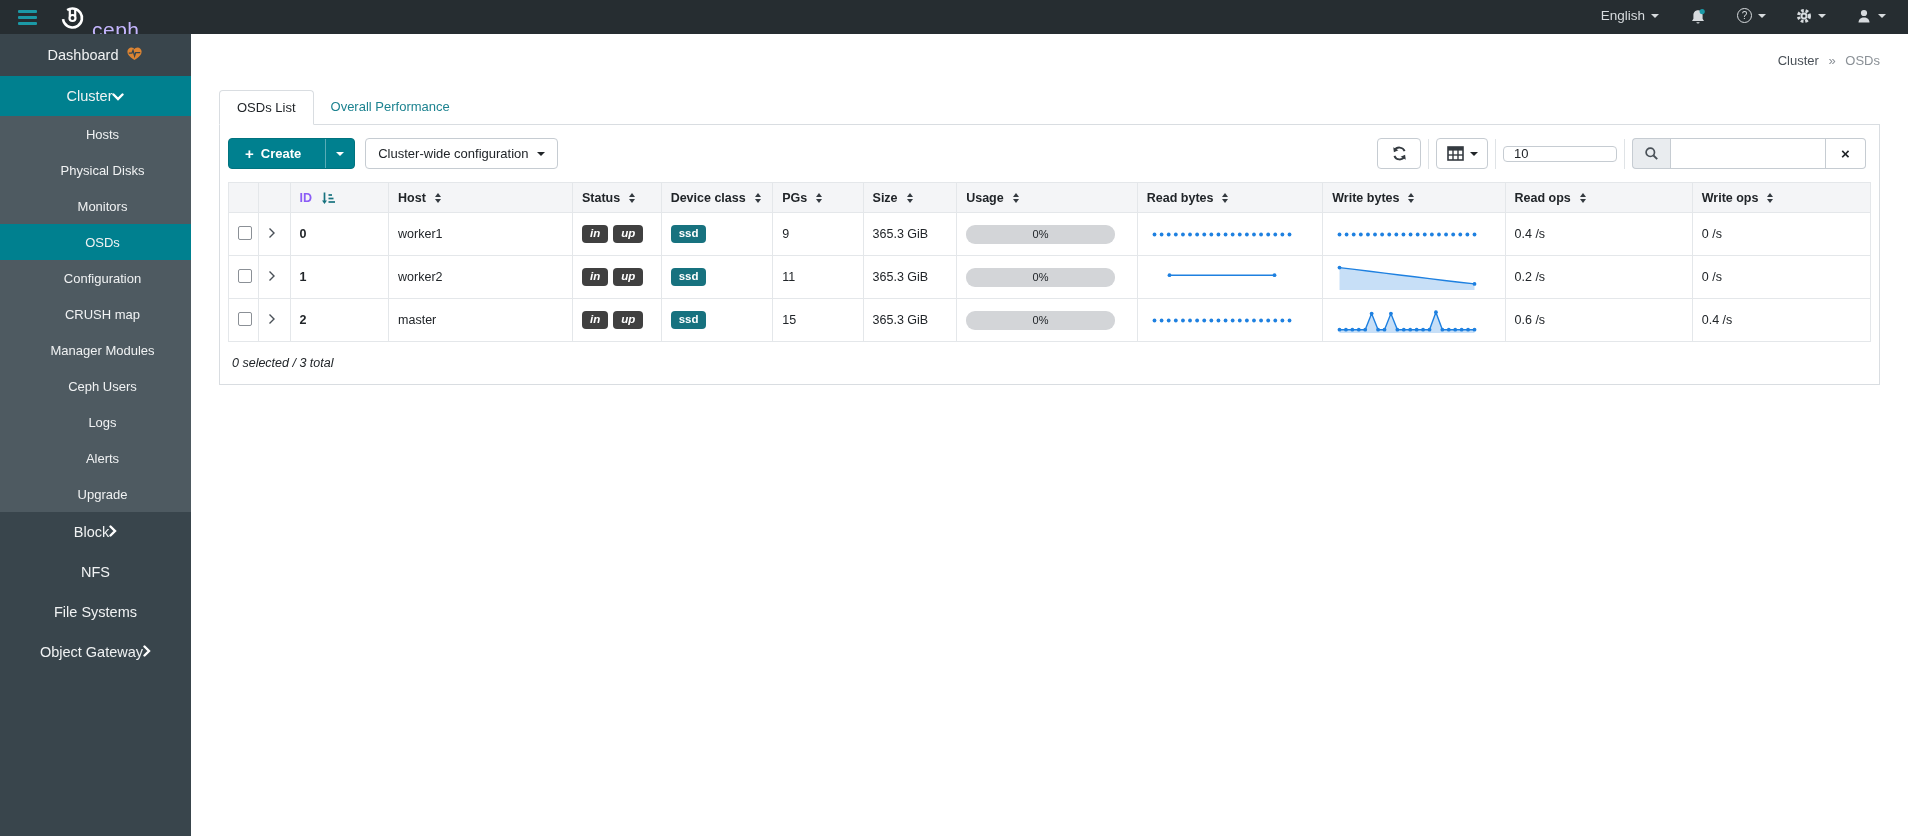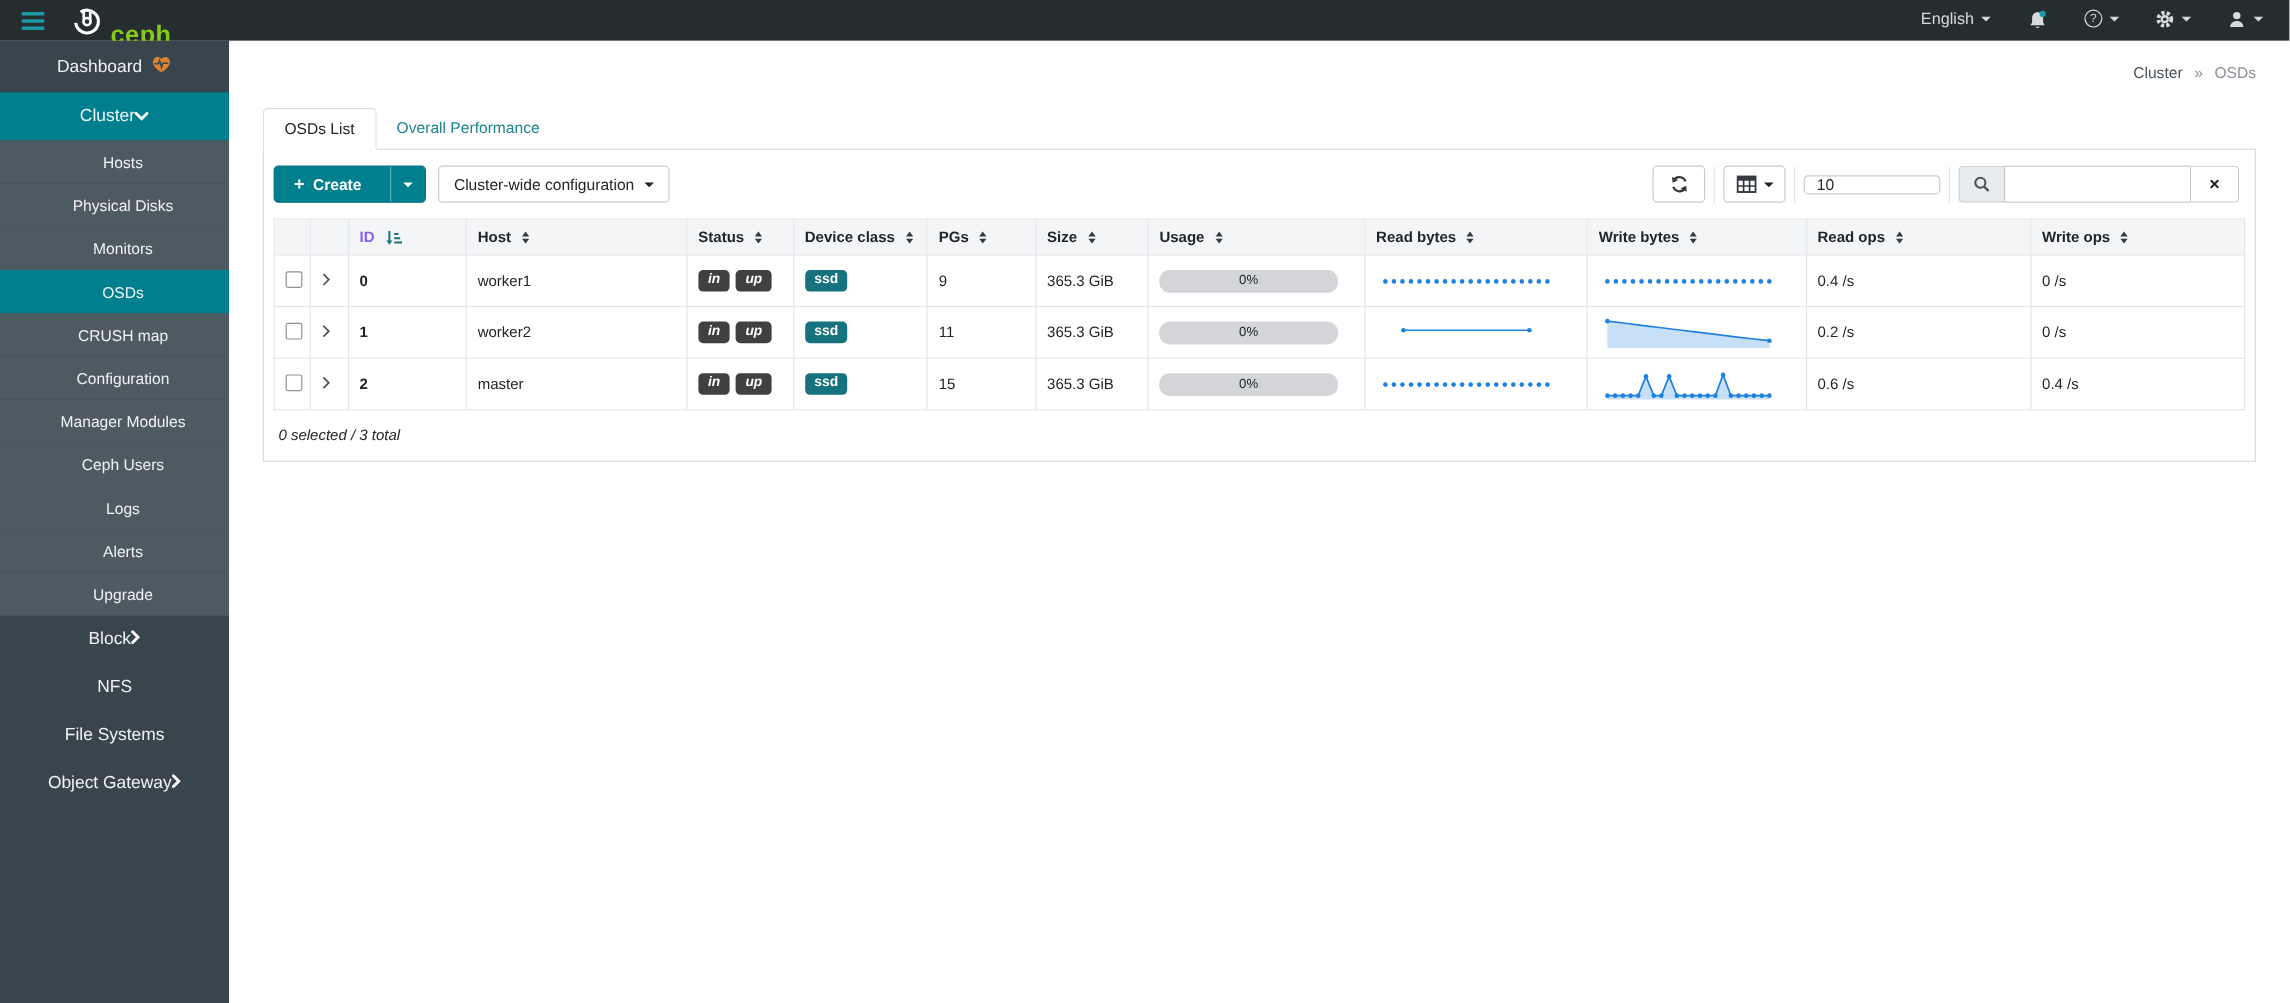--- a/index.html
+++ b/index.html
@@ -6,21 +6,21 @@
   html,body { width:1908px; height:836px; overflow:hidden; background:#fff;
     font-family:"Liberation Sans", sans-serif; font-size:13px; color:#212529; }
 
   
   .navbar { height:34px; background:#262d31; display:flex; align-items:center;
     justify-content:space-between; padding:0 22px 0 18px; }
   .nav-left { display:flex; align-items:center; gap:22px; }
   .hamburger { display:flex; flex-direction:column; gap:3px; cursor:pointer; }
   .hamburger span { width:19px; height:3px; background:#1b99a6; border-radius:1px; }
   .brand { display:flex; align-items:center; gap:6px; }
-  .brand-text { color:#84cc16; font-size:21px; font-weight:bold; letter-spacing:.5px; line-height:1;margin-top:24px; }
+  .brand-text { color:#c4b5fd; font-size:21px; font-weight:normal; letter-spacing:.5px; line-height:1;margin-top:24px; }
   .nav-right { display:flex; align-items:flex-start; gap:30px; color:#d7dbde; font-size:13.5px; }
   .nav-item-top { display:flex; align-items:center; gap:6px; cursor:pointer; }
   .caret { width:0; height:0; border-left:4px solid transparent; border-right:4px solid transparent;
     border-top:4.5px solid currentColor; display:inline-block; }
   .icon-circle-q { width:15px; height:15px; border:1.4px solid #d7dbde; border-radius:50%;
     font-size:10px; display:flex; align-items:center; justify-content:center; }
 
   
   .page { display:flex; height:802px; }
   .sidebar { width:191px; background:#39454c; color:#f0f2f3; flex-shrink:0; overflow:hidden; }
@@ -182,26 +182,26 @@
             <span>Monitors</span>
           </span>
         </div>
         <div class="s-item sub active">
           <span class="lbl-wrap">
             <span>OSDs</span>
           </span>
         </div>
         <div class="s-item sub">
           <span class="lbl-wrap">
+            <span>Configuration</span>
+          </span>
+        </div>
+        <div class="s-item sub">
+          <span class="lbl-wrap">
             <span>CRUSH map</span>
-          </span>
-        </div>
-        <div class="s-item sub">
-          <span class="lbl-wrap">
-            <span>Configuration</span>
           </span>
         </div>
         <div class="s-item sub">
           <span class="lbl-wrap">
             <span>Manager Modules</span>
           </span>
         </div>
         <div class="s-item sub">
           <span class="lbl-wrap">
             <span>Ceph Users</span>

